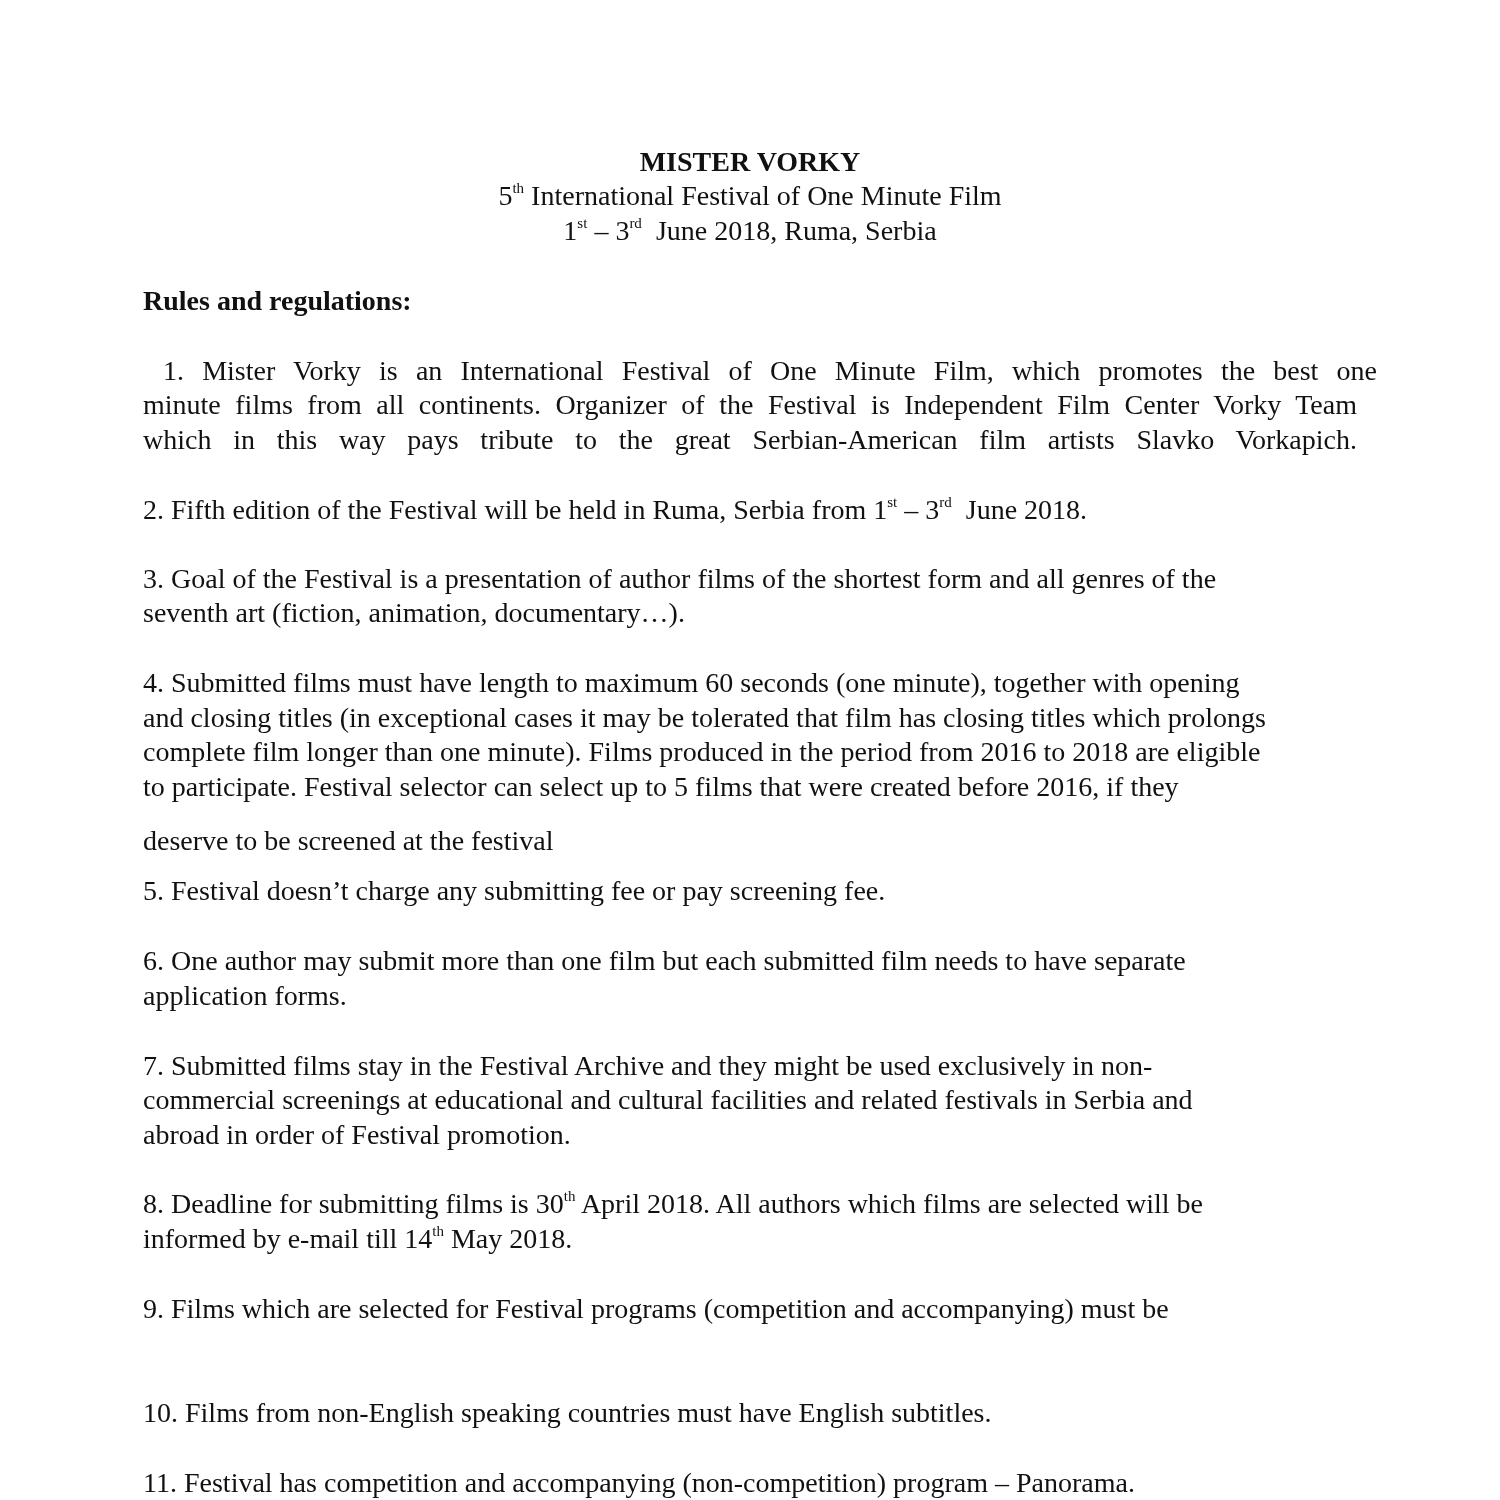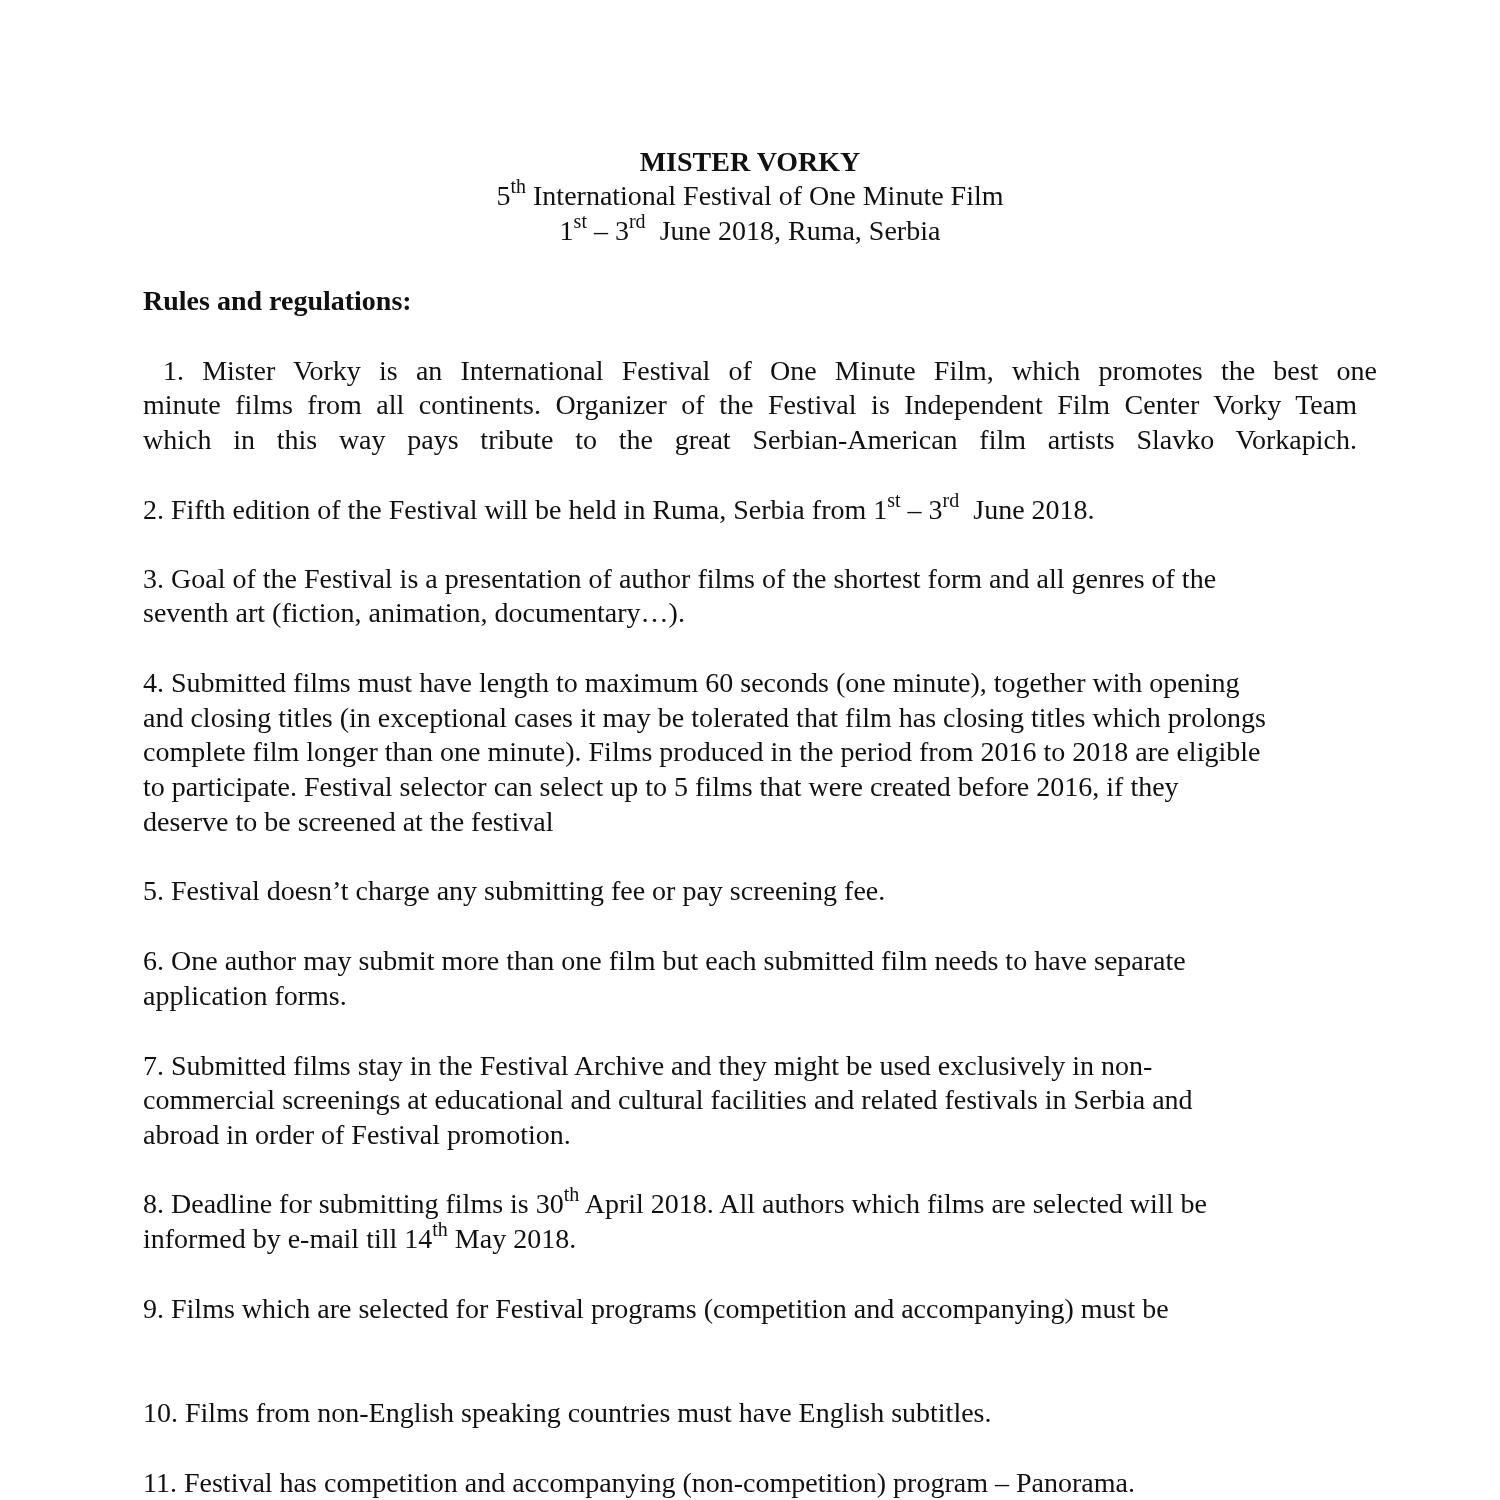--- a/index.html
+++ b/index.html
@@ -3,21 +3,21 @@
 <meta charset="utf-8">
 <style>
   html, body { margin:0; padding:0; background:#ffffff; }
   body { width:1500px; height:1500px; overflow:hidden; position:relative;
          font-family:"Liberation Serif", "DejaVu Serif", serif; color:#111; }
   .page { position:absolute; left:0; top:0; width:1500px; height:1164px; background:#fff; }
   .line { position:absolute; left:143px; white-space:nowrap; font-size:28px; line-height:34px; }
   .just { width:1214px; text-align:justify; text-align-last:justify; }
   .center { left:0; width:1500px; text-align:center; }
   .bold { font-weight:bold; }
-  sup { font-size:20px; line-height:0; position:relative; top:-2px; }
+  sup { font-size:15px; line-height:0; position:relative; top:-2px; }
 </style>
 </head>
 <body>
 
 <div class="page">
 
   <div class="line center bold" style="top:145px;">MISTER VORKY</div>
 
   <div class="line center" style="top:179px;"><span>5</span><sup>th</sup><span> International Festival of One Minute Film</span></div>
 
@@ -31,21 +31,21 @@
 
   <div class="line" style="top:493px;"><span>2. Fifth edition of the Festival will be held in Ruma, Serbia from 1</span><sup>st</sup><span> – 3</span><sup>rd</sup><span style="white-space:pre">  June 2018.</span></div>
 
   <div class="line" style="top:562px;">3. Goal of the Festival is a presentation of author films of the shortest form and all genres of the</div>
   <div class="line" style="top:596px;">seventh art (fiction, animation, documentary…).</div>
 
   <div class="line" style="top:666px;">4. Submitted films must have length to maximum 60 seconds (one minute), together with opening</div>
   <div class="line" style="top:701px;">and closing titles (in exceptional cases it may be tolerated that film has closing titles which prolongs</div>
   <div class="line" style="top:735px;">complete film longer than one minute). Films produced in the period from 2016 to 2018 are eligible</div>
   <div class="line" style="top:770px;">to participate. Festival selector can select up to 5 films that were created before 2016, if they</div>
-  <div class="line" style="top:805px;text-align:right;">deserve to be screened at the festival</div>
+  <div class="line" style="top:824px;text-align:right;">deserve to be screened at the festival</div>
 
   <div class="line" style="top:874px;">5. Festival doesn’t charge any submitting fee or pay screening fee.</div>
 
   <div class="line" style="top:944px;">6. One author may submit more than one film but each submitted film needs to have separate</div>
   <div class="line" style="top:979px;">application forms.</div>
 
   <div class="line" style="top:1049px;">7. Submitted films stay in the Festival Archive and they might be used exclusively in non-</div>
   <div class="line" style="top:1083px;">commercial screenings at educational and cultural facilities and related festivals in Serbia and</div>
   <div class="line" style="top:1118px;">abroad in order of Festival promotion.</div>
 

